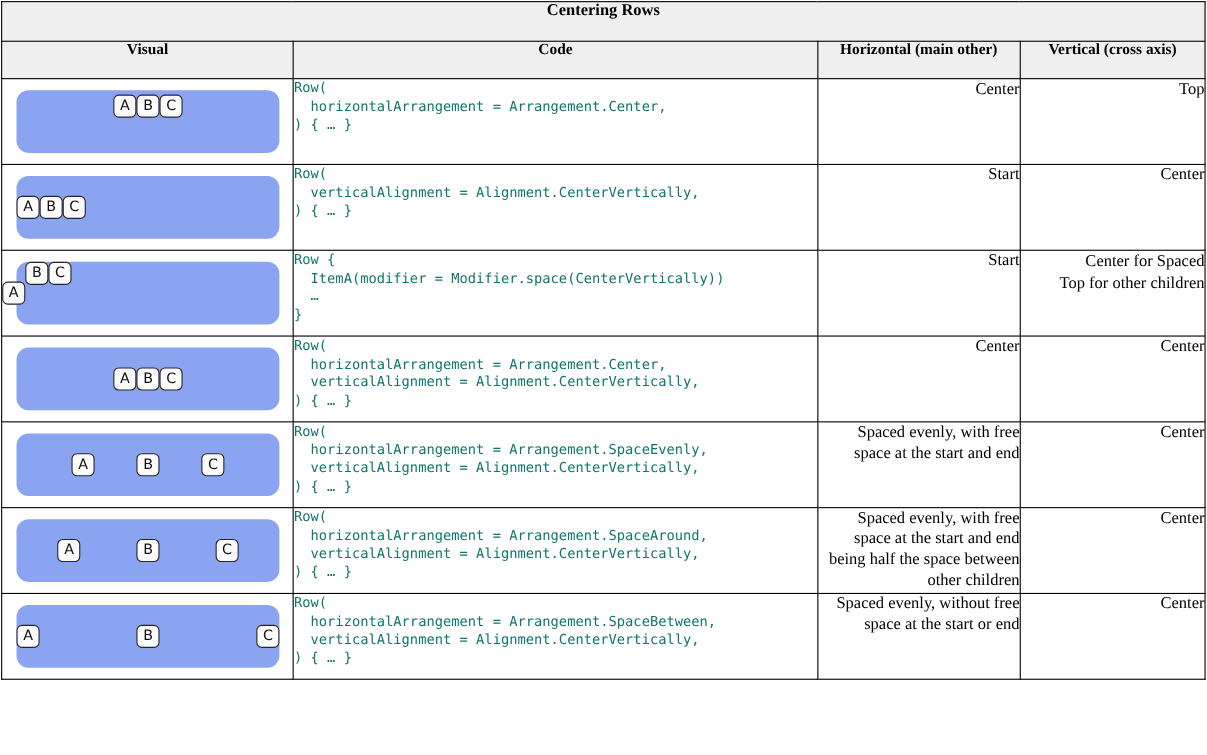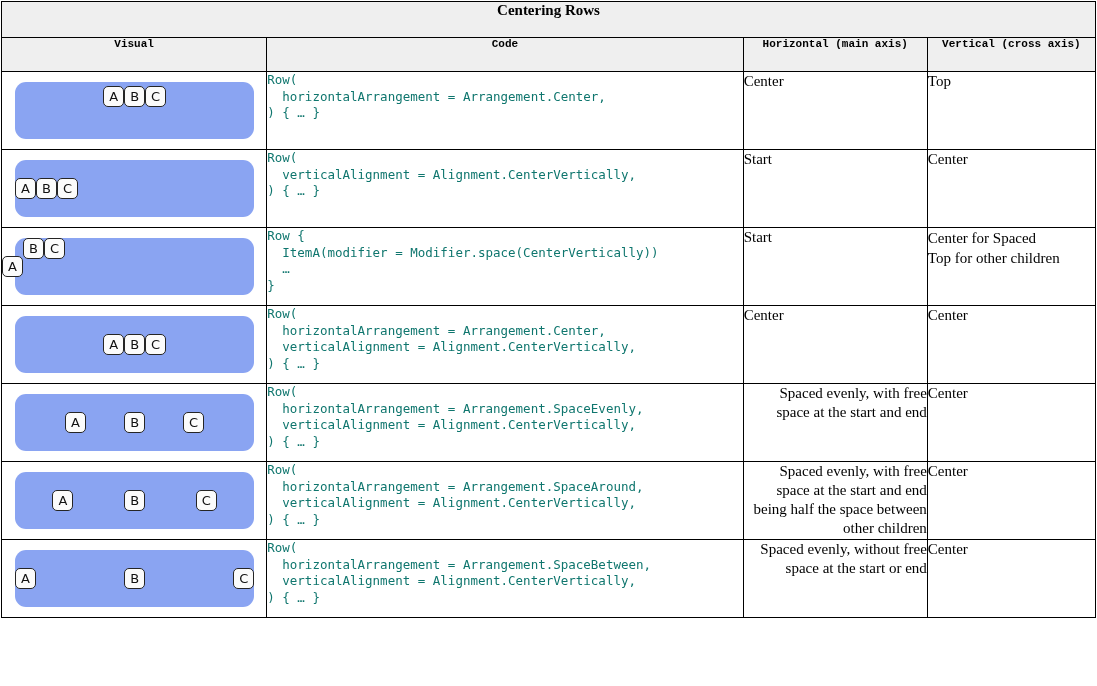--- a/index.html
+++ b/index.html
@@ -34,23 +34,22 @@
     font-weight:bold;
     font-size:15px;
     color:#000;
   }
   .col-head{
     background:#efefef;
     text-align:center;
     vertical-align:middle;
     height:33px;
     font-weight:bold;
-    font-size:11px;
+    font-size:14px;
     color:#000;
-    font-family:Liberation Mono, monospace;
   }
   
   .c-visual{width:265px;}
   .c-code{width:476px;}
   .c-horiz{width:184px;}
   .c-vert{width:168px;}
 
   
   .visual-cell{
     padding:0;
@@ -112,21 +111,21 @@
   pre.code{
     margin:0;
     font-family:"DejaVu Sans Mono","Liberation Mono",monospace;
     font-size:12.5px;
     line-height:16.5px;
     color:#0f766e;
     white-space:pre;
   }
   
   .txt-center{
-    text-align:left;
+    text-align:right;
     vertical-align:top;
     padding:8px 6px;
     font-size:15px;
     color:#000;
     line-height:19px;
   }
   .txt-left{
     text-align:right;
     vertical-align:top;
     padding:8px 8px;
@@ -149,21 +148,21 @@
         <col class="c-vert">
     </colgroup>
 
     <thead>
       <tr>
         <td class="title-cell" colspan="4">Centering Rows</td>
       </tr>
       <tr>
         <th class="col-head">Visual</th>
         <th class="col-head">Code</th>
-        <th class="col-head">Horizontal (main axis)</th>
+        <th class="col-head">Horizontal (main other)</th>
         <th class="col-head">Vertical (cross axis)</th>
       </tr>
     </thead>
 
     <tbody id="tbody">
         <tr>
           <td class="visual-cell">
             <div class="vis-wrap">
               <div class="blue-box">
                 <div class="chip-row a-center v-top" style="align-items: flex-start;">

